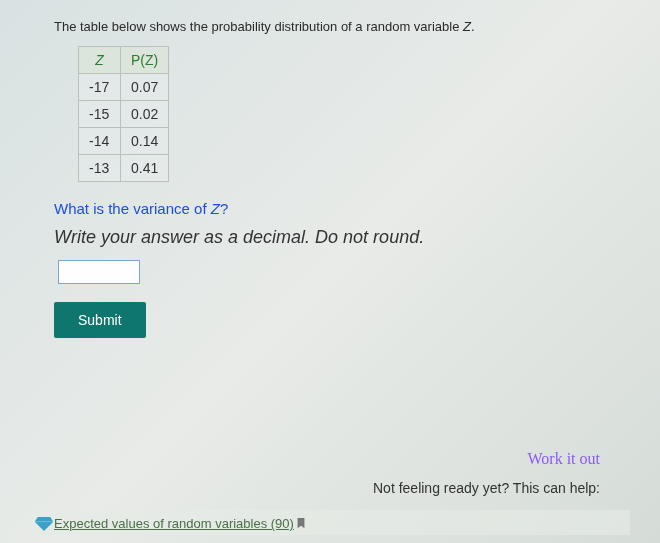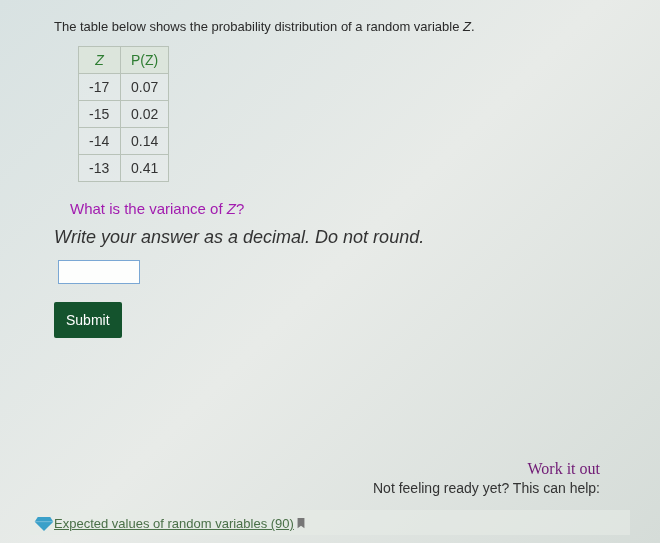--- a/index.html
+++ b/index.html
@@ -36,64 +36,64 @@
     min-width: 42px;
   }
   table.dist th {
     background: #dce5dc;
     font-weight: normal;
     color: #2e7d32;
   }
   table.dist th.z { font-style: italic; text-align: center; }
   .question {
     font-size: 15px;
-    margin: 14px 0 10px 16px;
-    color: #a21caf;
+    margin: 14px 0 10px 0;
+    color: #1d4ed8;
   }
   .instruction {
     font-size: 18px;
     font-style: italic;
     color: #333;
     margin-bottom: 12px;
   }
   .answer-input {
     width: 82px;
     height: 24px;
     border: 1px solid #7aa7d4;
     background: #fdfefd;
     margin-left: 4px;
     margin-bottom: 18px;
     padding: 2px 4px;
     font-size: 13px;
   }
   .submit-btn {
     display: inline-block;
-    background: #14532d;
+    background: #0f766e;
     color: #fff;
     border: none;
-    padding: 10px 12px;
+    padding: 10px 24px;
     font-size: 14px;
     border-radius: 2px;
     cursor: pointer;
     margin-left: 0;
   }
   .bottom {
     position: absolute;
     left: 0; right: 0; bottom: 0;
     padding: 0 30px 8px 30px;
   }
   .workit {
     text-align: right;
     margin-right: 30px;
   }
   .workit-title {
-    color: #701a75;
+    color: #8b5cf6;
     font-family: Georgia, serif;
     font-size: 16px;
-    margin-bottom: 2px;
+    margin-bottom: 12px;
   }
   .workit-sub {
     font-size: 14px;
     color: #333;
   }
   .help-row {
     margin-top: 14px;
     display: flex;
     align-items: center;
     gap: 0;

